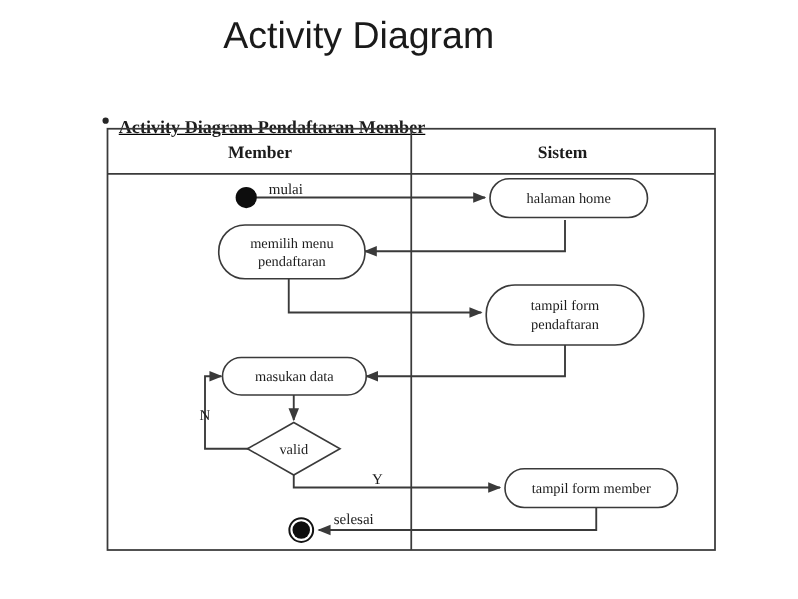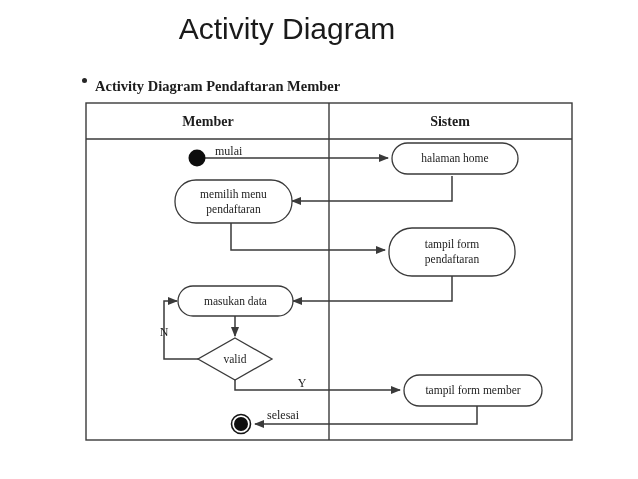--- a/index.html
+++ b/index.html
@@ -22,23 +22,24 @@
     text-align: center;
     font-family: "Liberation Sans", sans-serif;
     font-size: 30px;
     font-weight: 400;
     color: #1a1a1a;
     letter-spacing: 0px;
   }
   #bullet-row {
     position: absolute;
     left: 82px;
-    top: 78px;
+    top: 94px;
     display: flex;
     gap: 8px;
+    text-decoration: underline;
   }
   #bullet-dot {
     width: 5px;
     height: 5px;
     border-radius: 50%;
     background: #262626;
     display: inline-block;
   }
   #bullet-text {
     font-family: "Liberation Serif", serif;

